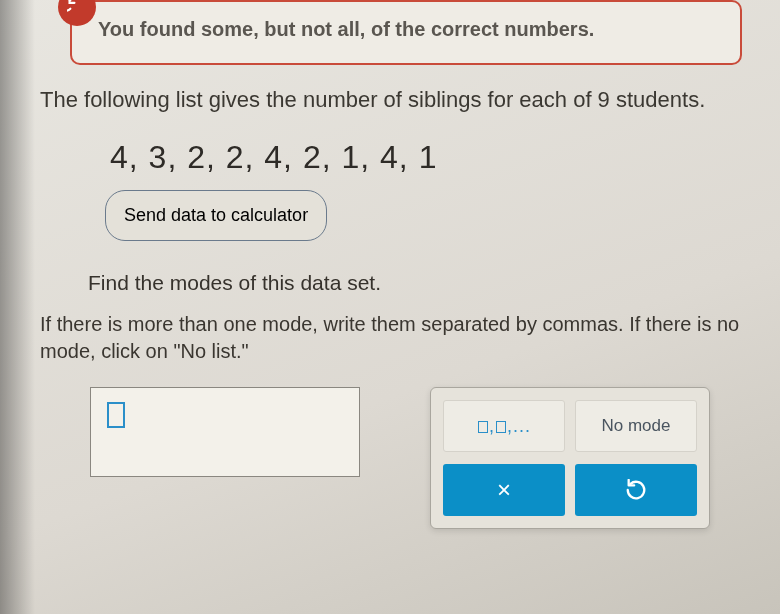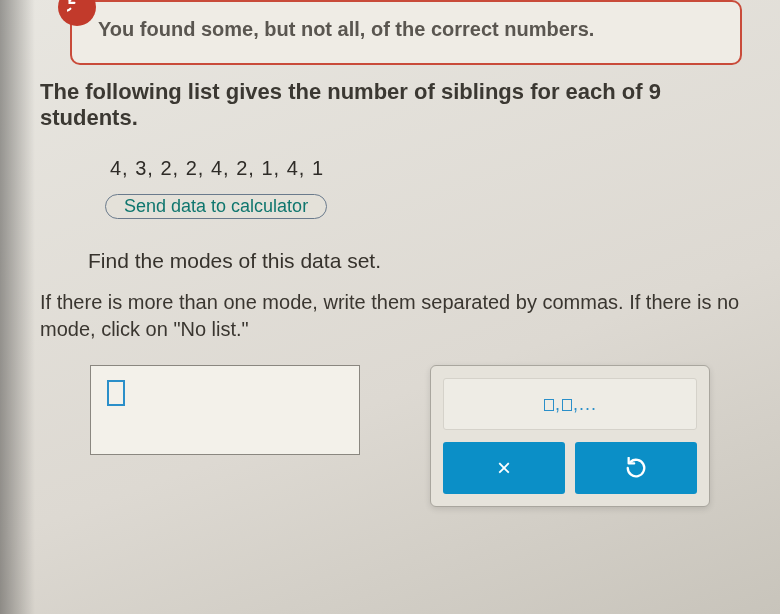--- a/index.html
+++ b/index.html
@@ -15,21 +15,21 @@
     .shadow-left {
       position: absolute;
       left: 0; top: 0; bottom: 0; width: 35px;
       background: linear-gradient(90deg, rgba(0,0,0,0.35), transparent);
       pointer-events: none;
     }
     .feedback-box {
       border: 2px solid #c94b3a;
       border-radius: 10px;
       padding: 16px 16px 22px 26px;
-      margin: 0 20px 14px 30px;
+      margin: 0 20px 22px 30px;
       background: #efece5;
       position: relative;
     }
     .feedback-badge {
       position: absolute;
       top: -14px; left: -14px;
       width: 38px; height: 38px;
       background: #c23a2b;
       border-radius: 50%;
       display: flex;
@@ -38,37 +38,37 @@
     }
     .feedback-badge svg { width: 20px; height: 20px; }
     .feedback-text {
       color: #5a5650;
       font-size: 20px;
       font-weight: 600;
     }
     .problem-statement {
       color: #3b3832;
       font-size: 22px;
-      font-weight: 700;
+      font-weight: 400;
       margin-bottom: 26px;
     }
     .data-list {
       color: #2e2b27;
-      font-size: 20px;
+      font-size: 32px;
       margin-left: 70px;
       margin-bottom: 14px;
       letter-spacing: 1px;
     }
     .send-btn {
       display: inline-block;
       margin-left: 65px;
       border: 1.5px solid #6a7a8c;
       border-radius: 20px;
-      padding: 1px 18px;
-      color: #0f766e;
+      padding: 14px 18px;
+      color: #000000;
       font-size: 18px;
       background: #e4e1d9;
       cursor: pointer;
       margin-bottom: 30px;
     }
     .instr1 {
       color: #36322c;
       font-size: 21px;
       margin-bottom: 16px;
       margin-left: 48px;
@@ -162,20 +162,23 @@
 
 <div class="answer-row">
   <div class="answer-box">
     <span class="placeholder-sq"></span>
   </div>
   <div class="toolbox">
     <div class="tool-row">
       <div class="tool-cell tool-light">
         <span class="list-icon"><span class="sq"></span>,<span class="sq"></span>,...</span>
       </div>
+      <div class="tool-cell tool-light" style="line-height:1.1; text-align:center;">
+        <span>No mode</span>
+      </div>
     </div>
     <div class="tool-row">
       <div class="tool-cell tool-blue">
         <span style="font-size:24px;">×</span>
       </div>
       <div class="tool-cell tool-blue">
         <svg width="22" height="22" viewBox="0 0 24 24" fill="none" stroke="#fff" stroke-width="2.5" stroke-linecap="round" stroke-linejoin="round">
           <path d="M3 12a9 9 0 1 0 3-6.7"></path>
           <polyline points="3 3 3 9 9 9" transform="translate(1,-2)"></polyline>
         </svg>

